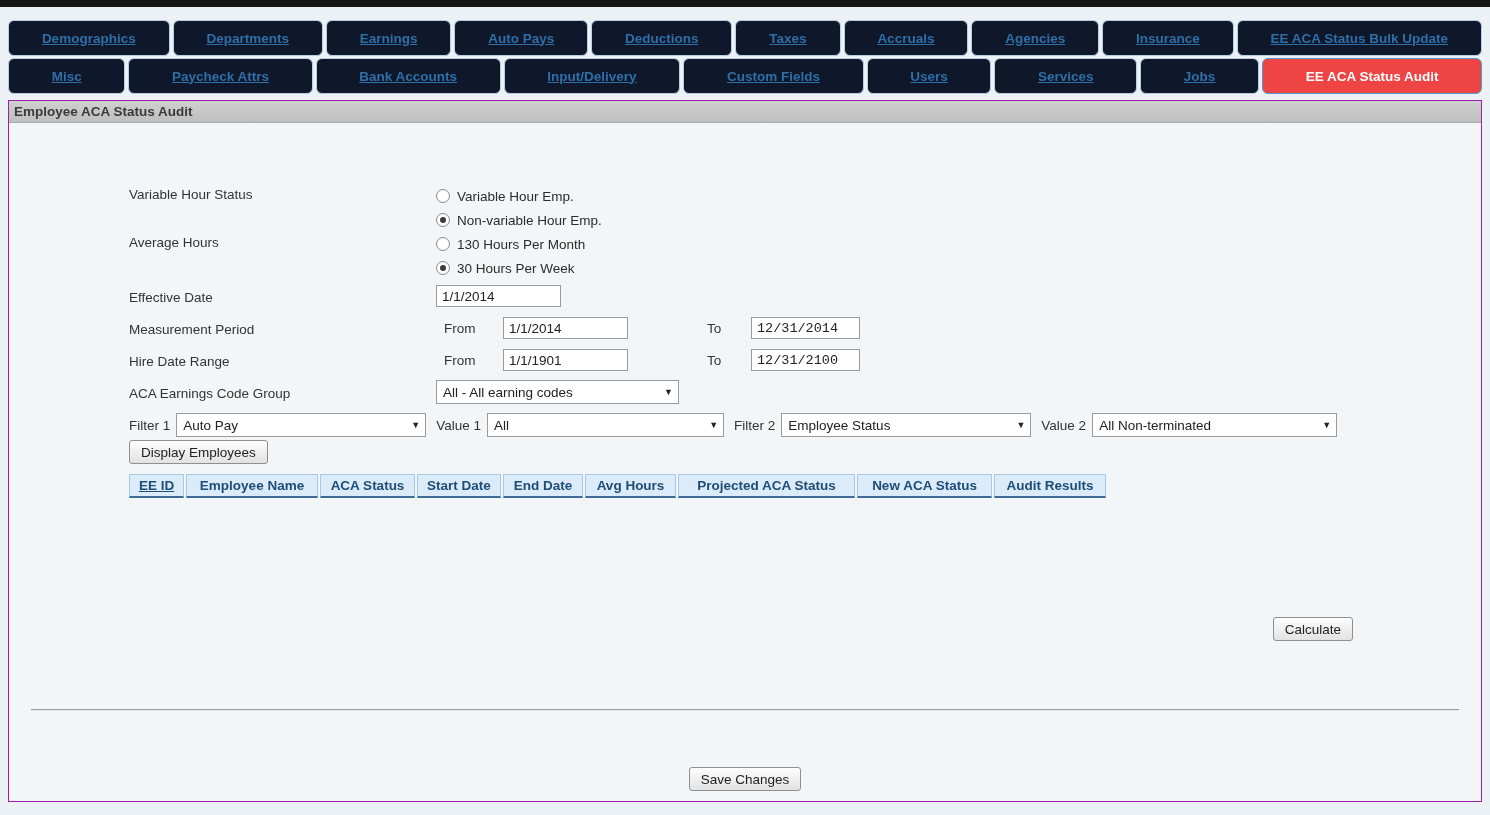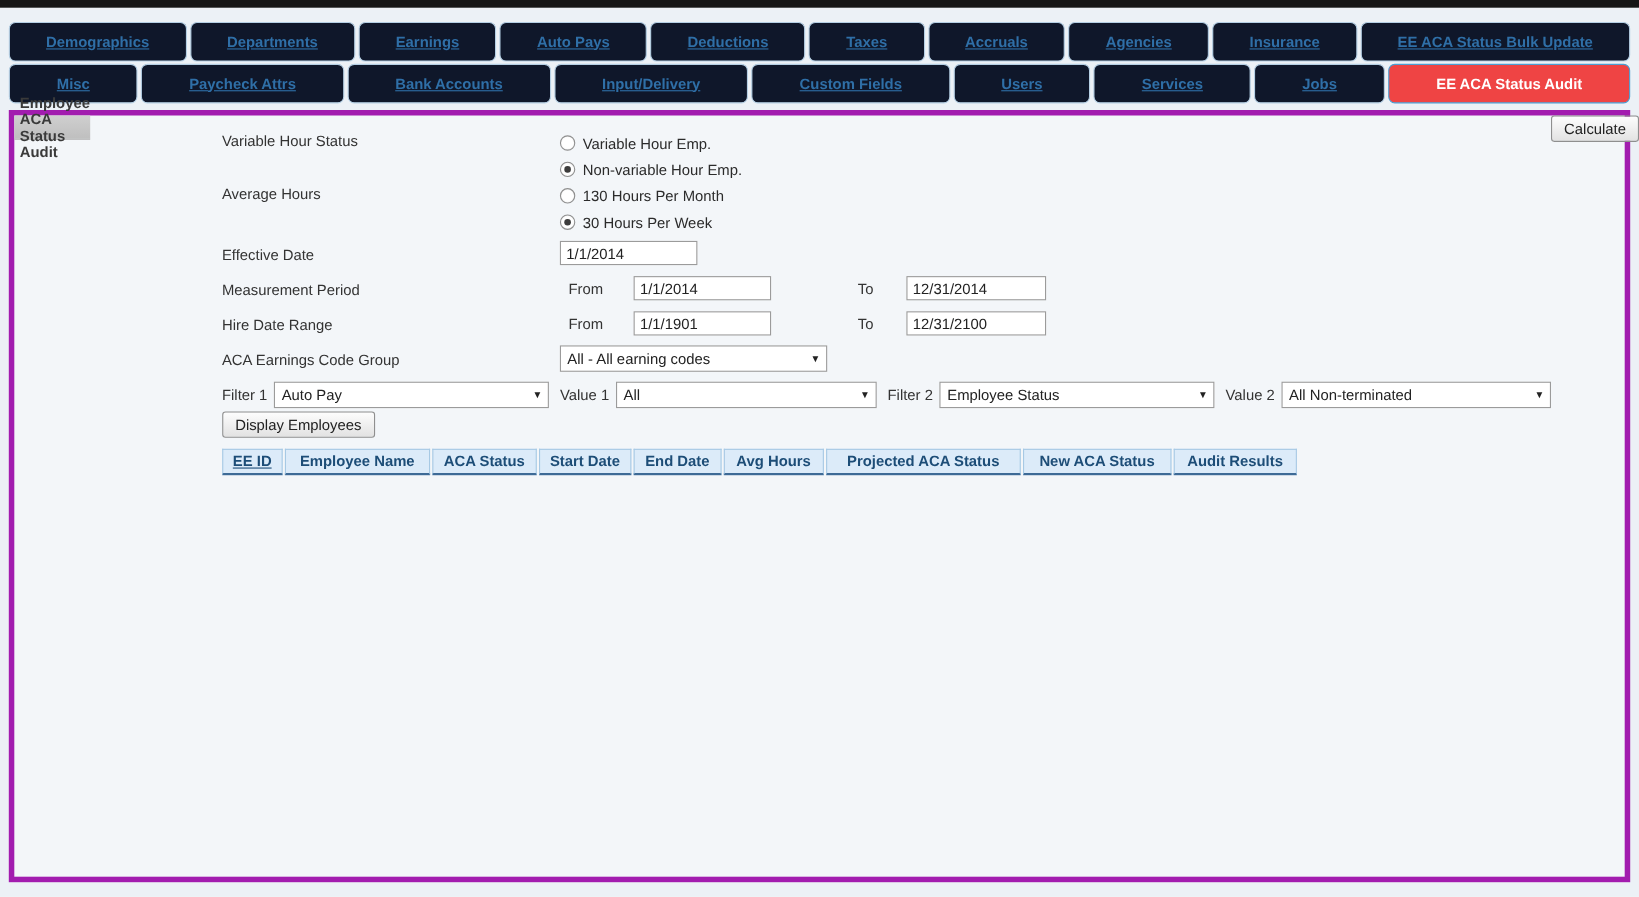--- a/index.html
+++ b/index.html
@@ -34,22 +34,22 @@
     border-color: #4b9ed2;
     color: #ffffff;
     text-decoration: none;
   }
 
   
   .panel {
     margin: 6px 8px 0 8px;
     height: 702px;
     background: #f3f6f9;
-    border: 5px solid #a21caf;
-    display: flex; flex-direction: row;
+    border: 1px solid #a21caf;
+    display: flex; flex-direction: column; gap: 48px;
   }
   .section-header {
     height: 22px;
     background: linear-gradient(#cfcfcf, #bfbfbf);
     border-bottom: 1px solid #ababab;
     display: flex; align-items: center;
     padding-left: 5px;
     font-weight: bold; color: #3a3a3a;
   }
 
@@ -82,21 +82,21 @@
   .text-input {
     height: 22px; width: 125px;
     border: 1px solid #9b9b9b;
     background: #fff;
     font-family: "Liberation Sans", sans-serif;
     font-size: 13.5px; color: #222;
     padding: 1px 5px;
   }
   .from-label { width: 67px; padding-left: 8px; }
   .to-label { width: 44px; margin-left: 79px; }
-  .to-input { width: 127px; }
+  .to-input { width: 109px; font-family: Liberation Mono, monospace; }
 
   .select-box {
     height: 24px;
     border: 1px solid #9b9b9b;
     background: #fff;
     display: flex; align-items: center;
     padding: 0 18px 0 6px;
     position: relative;
     color: #222;
     white-space: nowrap; overflow: hidden;

